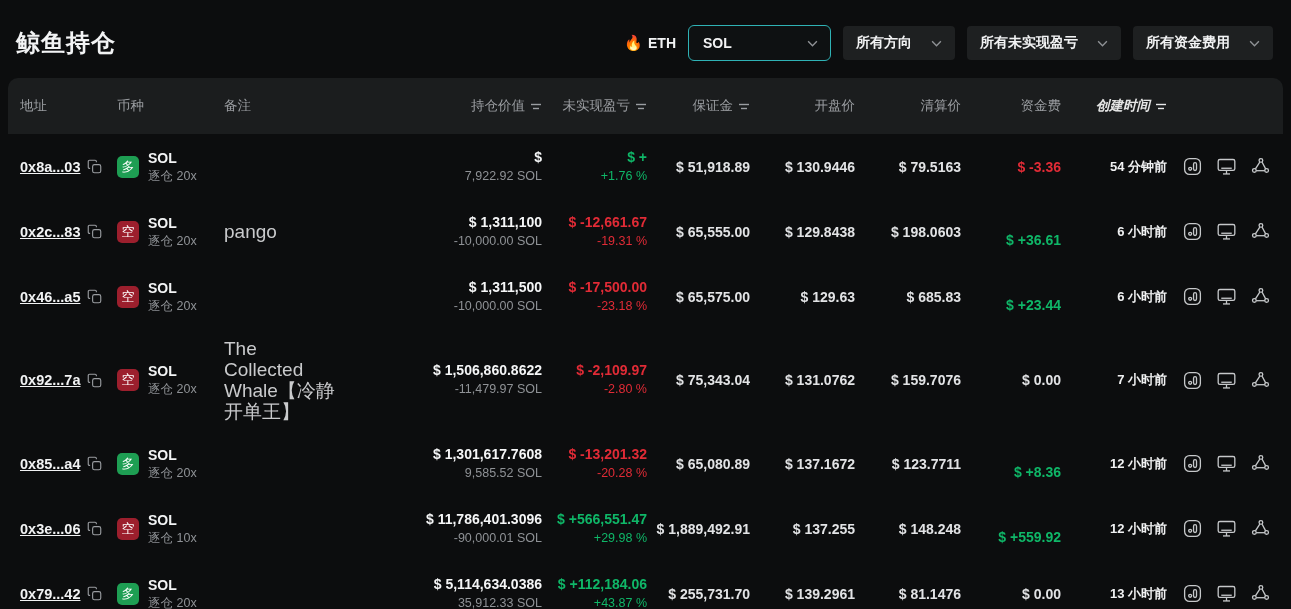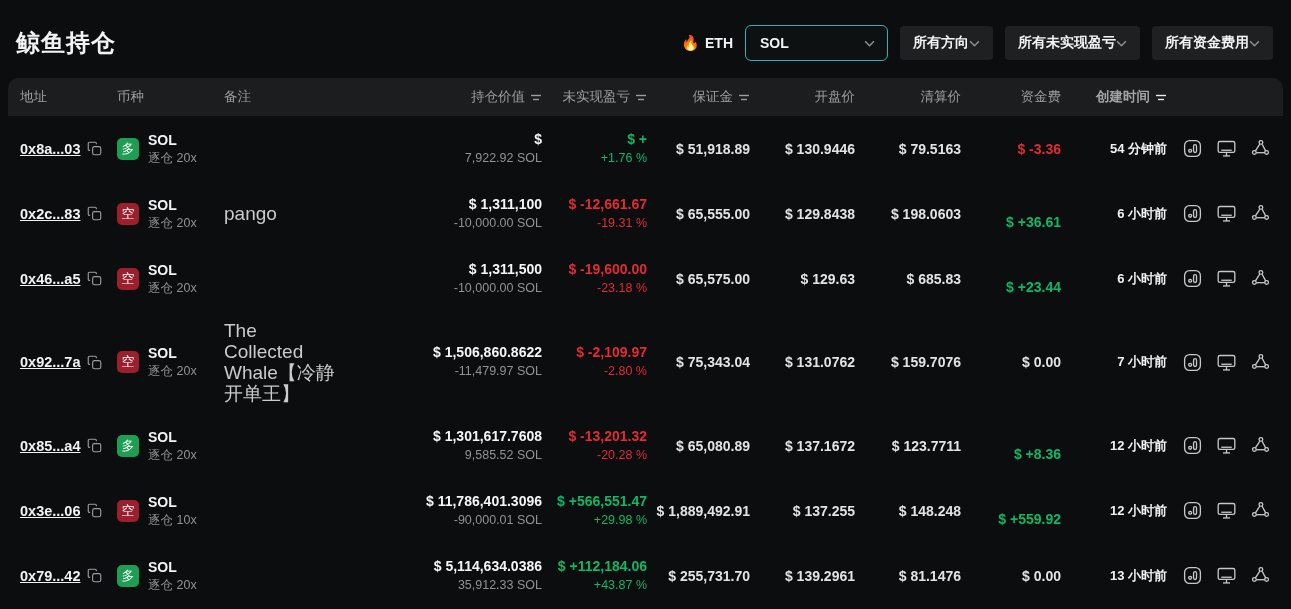--- a/index.html
+++ b/index.html
@@ -31,39 +31,39 @@
   .hot-coin .flame{ font-size:15px; }
   .coin-select{
     width:143px; height:36px; border:1px solid var(--teal); border-radius:6px;
     background:#0e1112; display:flex; align-items:center; padding:0 12px 0 14px;
     font-weight:700; font-size:14px; cursor:pointer;
   }
   .coin-select .chev{ margin-left:auto; }
   .drop-btn{
     height:34px; background:#1e2021; border-radius:4px; border:none;
     color:#f2f3f4; font-weight:700; font-size:14px;
-    display:flex; align-items:center; gap:0; padding:0 13px;
+    display:flex; align-items:center; gap:19px; padding:0 13px;
     font-family:inherit; cursor:pointer;
   }
   .chev svg{ width:11px; height:7px; stroke:#8f9296; stroke-width:1.6; fill:none; display:block; }
 
   
   .table-wrap{ margin:0 8px; }
   .grid-row{
     display:grid;
     grid-template-columns:97px 107px 128px 190px 105px 103px 105px 106px 100px 106px 1fr;
     align-items:center; padding:0 12px;
   }
   .thead{
-    height:38px; background:#1b1d1e; border-radius:10px 10px 0 0;
+    height:56px; background:#1b1d1e; border-radius:10px 10px 0 0;
     color:var(--hdr-gray); font-size:13.5px;
   }
   .th{ display:flex; align-items:center; gap:5px; white-space:nowrap; }
   .th.right{ justify-content:flex-end; }
-  .th.active{ color:#a3a3a3; font-weight:700; }
+  .th.active{ color:#e5e5e5; font-weight:700;font-style:italic; }
   .sort-icon svg{ width:12px; height:9px; stroke:var(--hdr-gray); stroke-width:1.4; display:block; }
   .th.active .sort-icon svg{ stroke:#e8e9ea; }
 
   .row{ min-height:65px; padding-top:9px; padding-bottom:9px; }
   .cell{ white-space:nowrap; }
 
   .addr-cell{ display:flex; align-items:center; gap:7px;text-decoration:underline; }
   .addr-text{ font-weight:700; font-size:14.5px; cursor:pointer; }
   .copy-icon{ cursor:pointer; display:flex; }
   .copy-icon svg{ width:15px; height:15px; stroke:#9a9da1; stroke-width:1.8; fill:none; }
@@ -328,21 +328,21 @@
         <span class="coin-name">SOL</span>
         <span class="coin-mode">逐仓 20x</span>
       </span>
     </div>
     <div class="cell note-cell"></div>
     <div class="cell num two-line pos-cell">
       <span class="line1">$ 1,311,500</span>
       <span class="line2">-10,000.00 SOL</span>
     </div>
     <div class="cell num two-line pnl-cell down">
-      <span class="line1">$ -19,600.00</span>
+      <span class="line1">$ -17,500.00</span>
       <span class="line2">-23.18 %</span>
     </div>
     <div class="cell num">$ 65,575.00</div>
     <div class="cell num">$ 129.63</div>
     <div class="cell num">$ 685.83</div>
     <div class="cell num funding-cell up">$ +23.44</div>
     <div class="cell num time-cell">6 小时前</div>
     <div class="cell actions-cell">
       <span class="action-icon">
         <svg viewBox="0 0 24 24">

